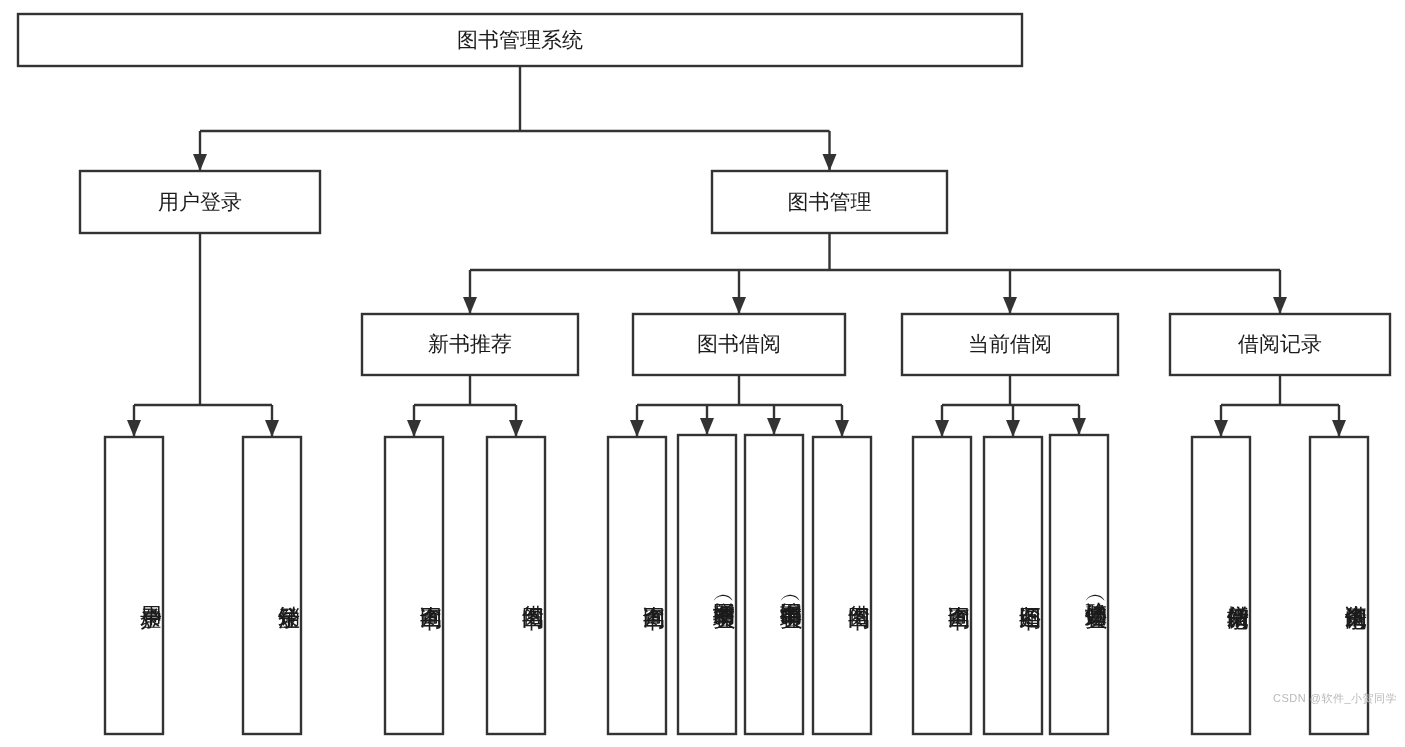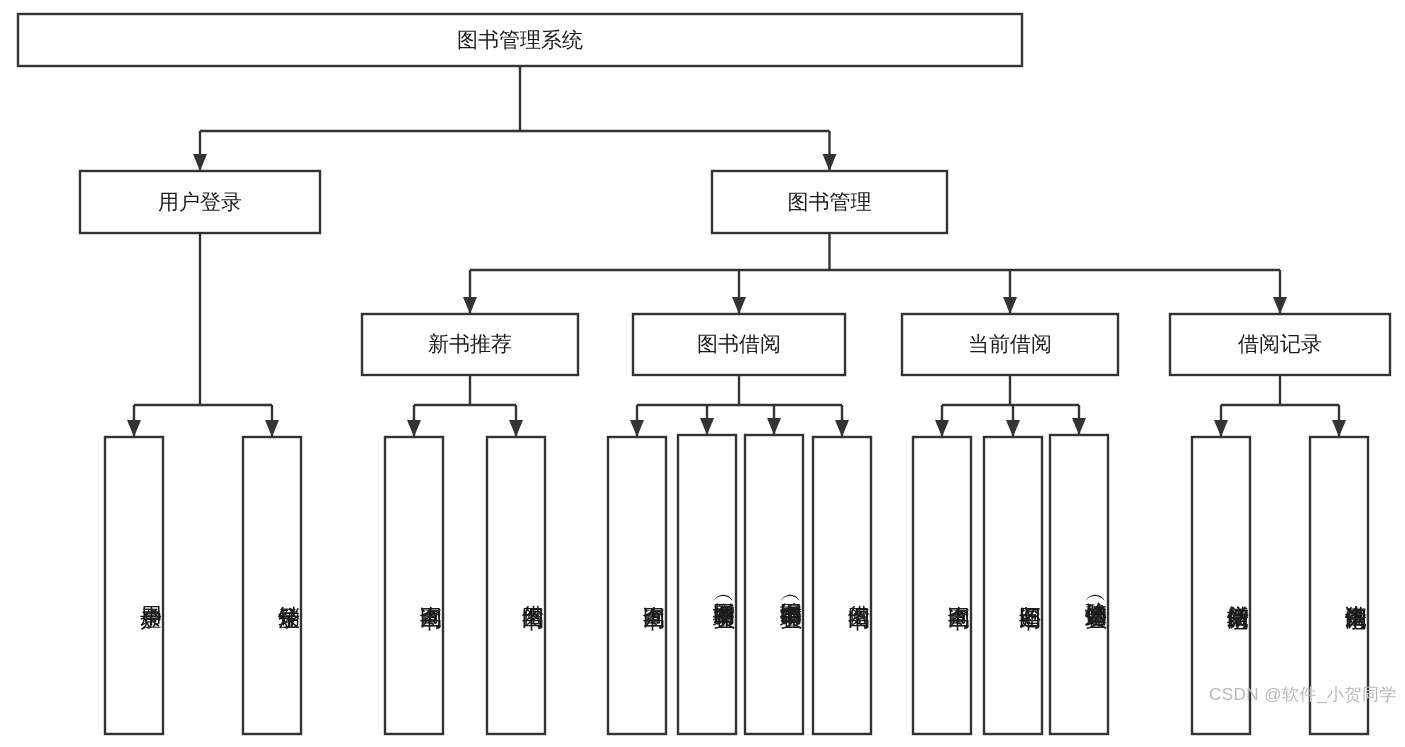--- a/index.html
+++ b/index.html
@@ -62,21 +62,21 @@
     display: flex;
     align-items: flex-start;
     justify-content: center;
     pointer-events: none;
   }
   .watermark {
     position: absolute;
     right: 8px;
     bottom: 6px;
     font-family: "Liberation Sans", "DejaVu Sans", sans-serif;
-    font-size: 17px;
+    font-size: 11px;
     color: #b9b9b9;
     white-space: nowrap;
     letter-spacing: 0.5px;
   }
 </style>
 </head>
 <body>
 
 <div id="diagram-root">
 

